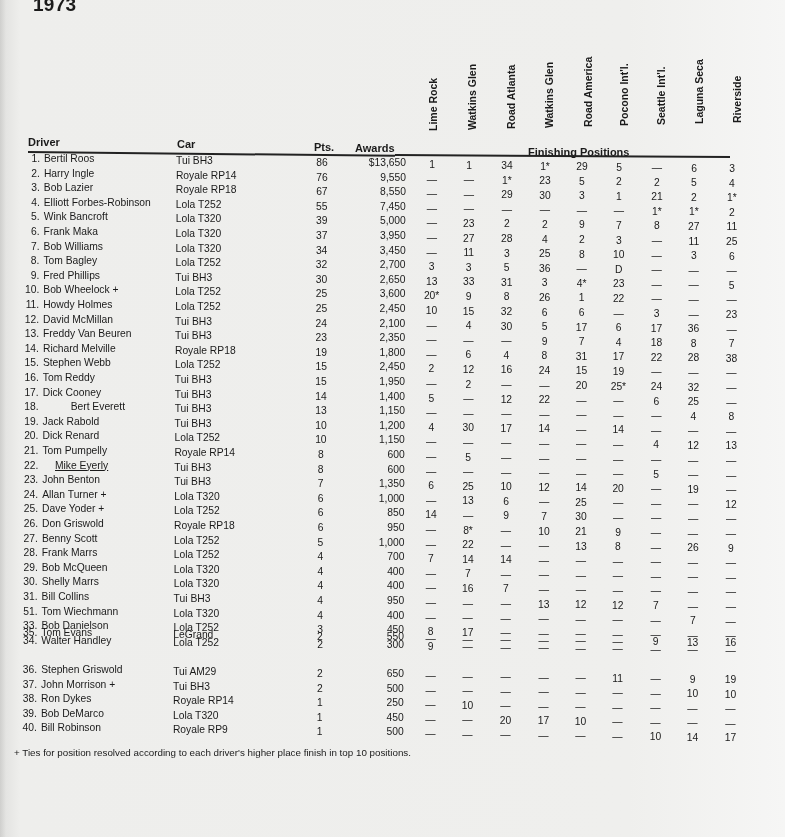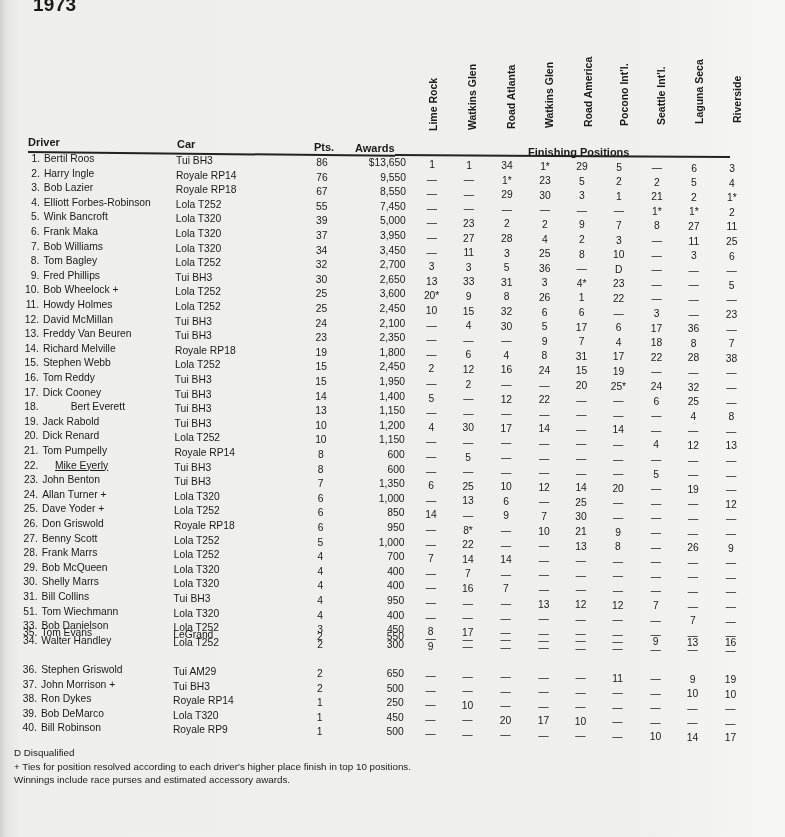--- a/index.html
+++ b/index.html
@@ -708,16 +708,14 @@
       <span class="cell c-res" style="left: 530.44px; top: 7.5px;">—</span>
       <span class="cell c-res" style="left: 567.44px; top: 8px;">—</span>
       <span class="cell c-res" style="left: 604.44px; top: 8.5px;">—</span>
       <span class="cell c-res" style="left: 642.44px; top: 9px;">10</span>
       <span class="cell c-res" style="left: 679.44px; top: 9.5px;">14</span>
       <span class="cell c-res" style="left: 717.44px; top: 10px;">17</span>
     </div>
   </div>
 
 <div class="notes">
-  <div>D Disqualified</div>
   <div>+ Ties for position resolved according to each driver's higher place finish in top 10 positions.</div>
-  <div>Winnings include race purses and estimated accessory awards.</div>
 </div>
 
 </body></html>

